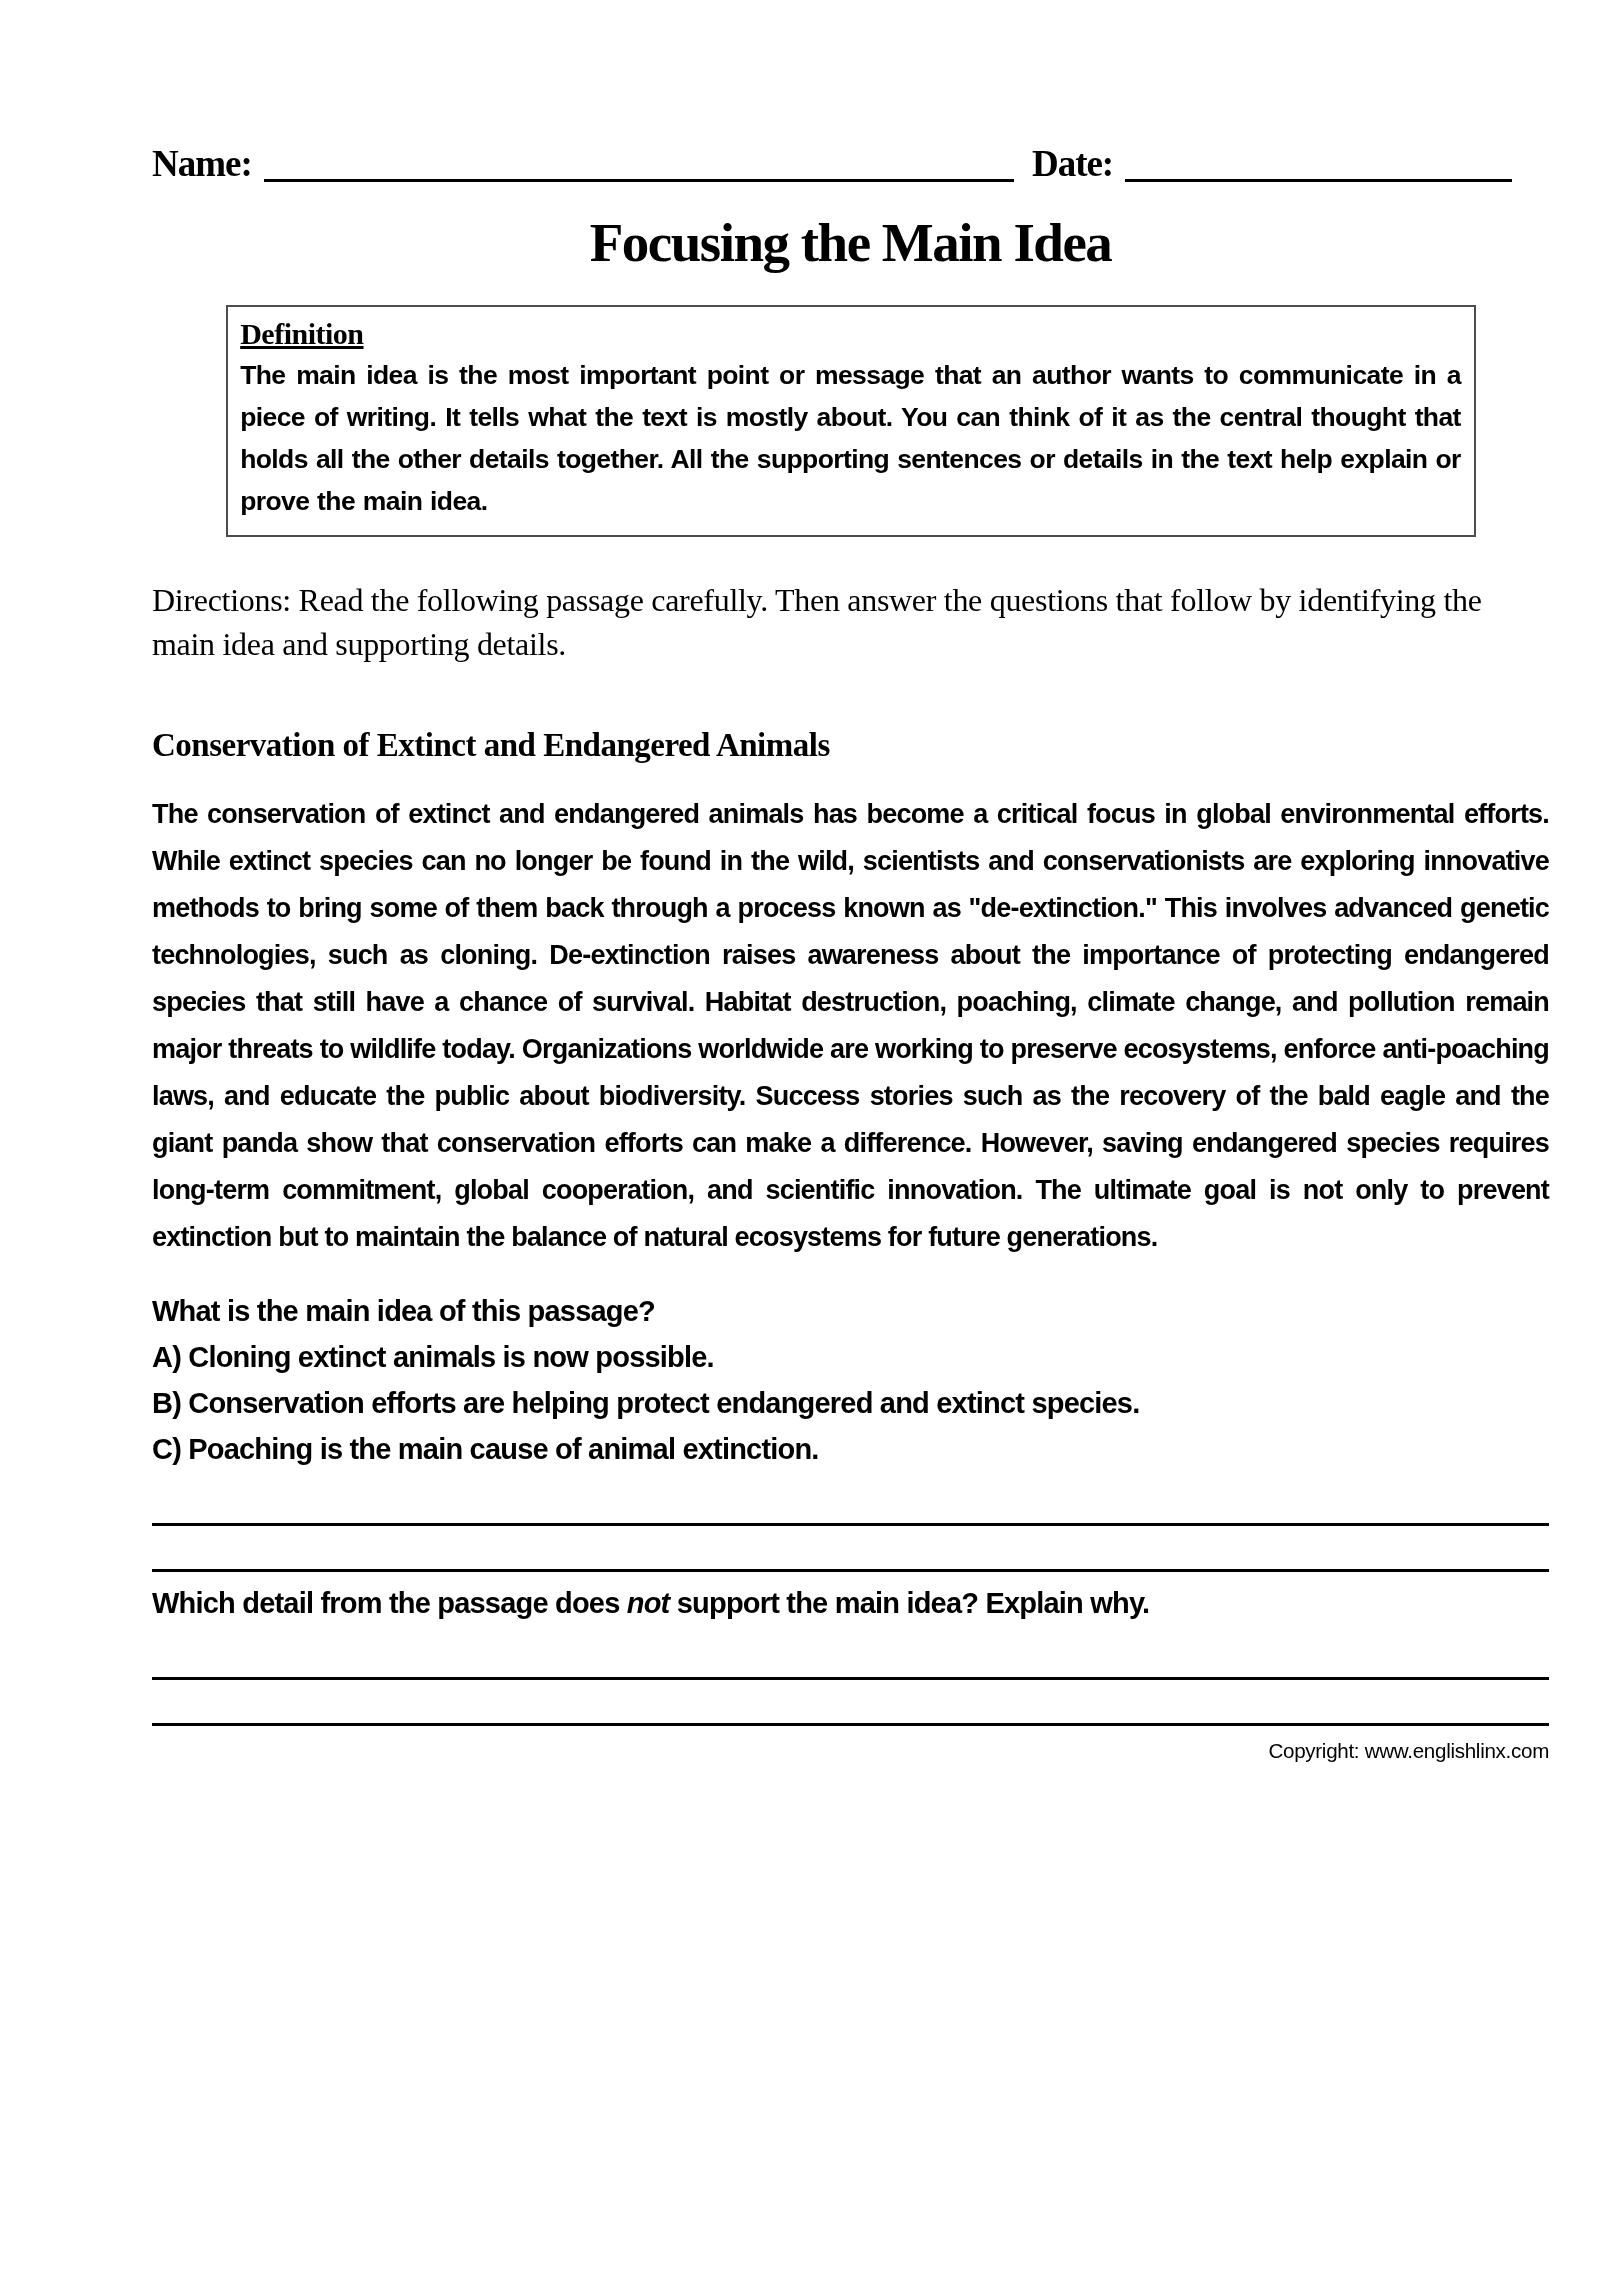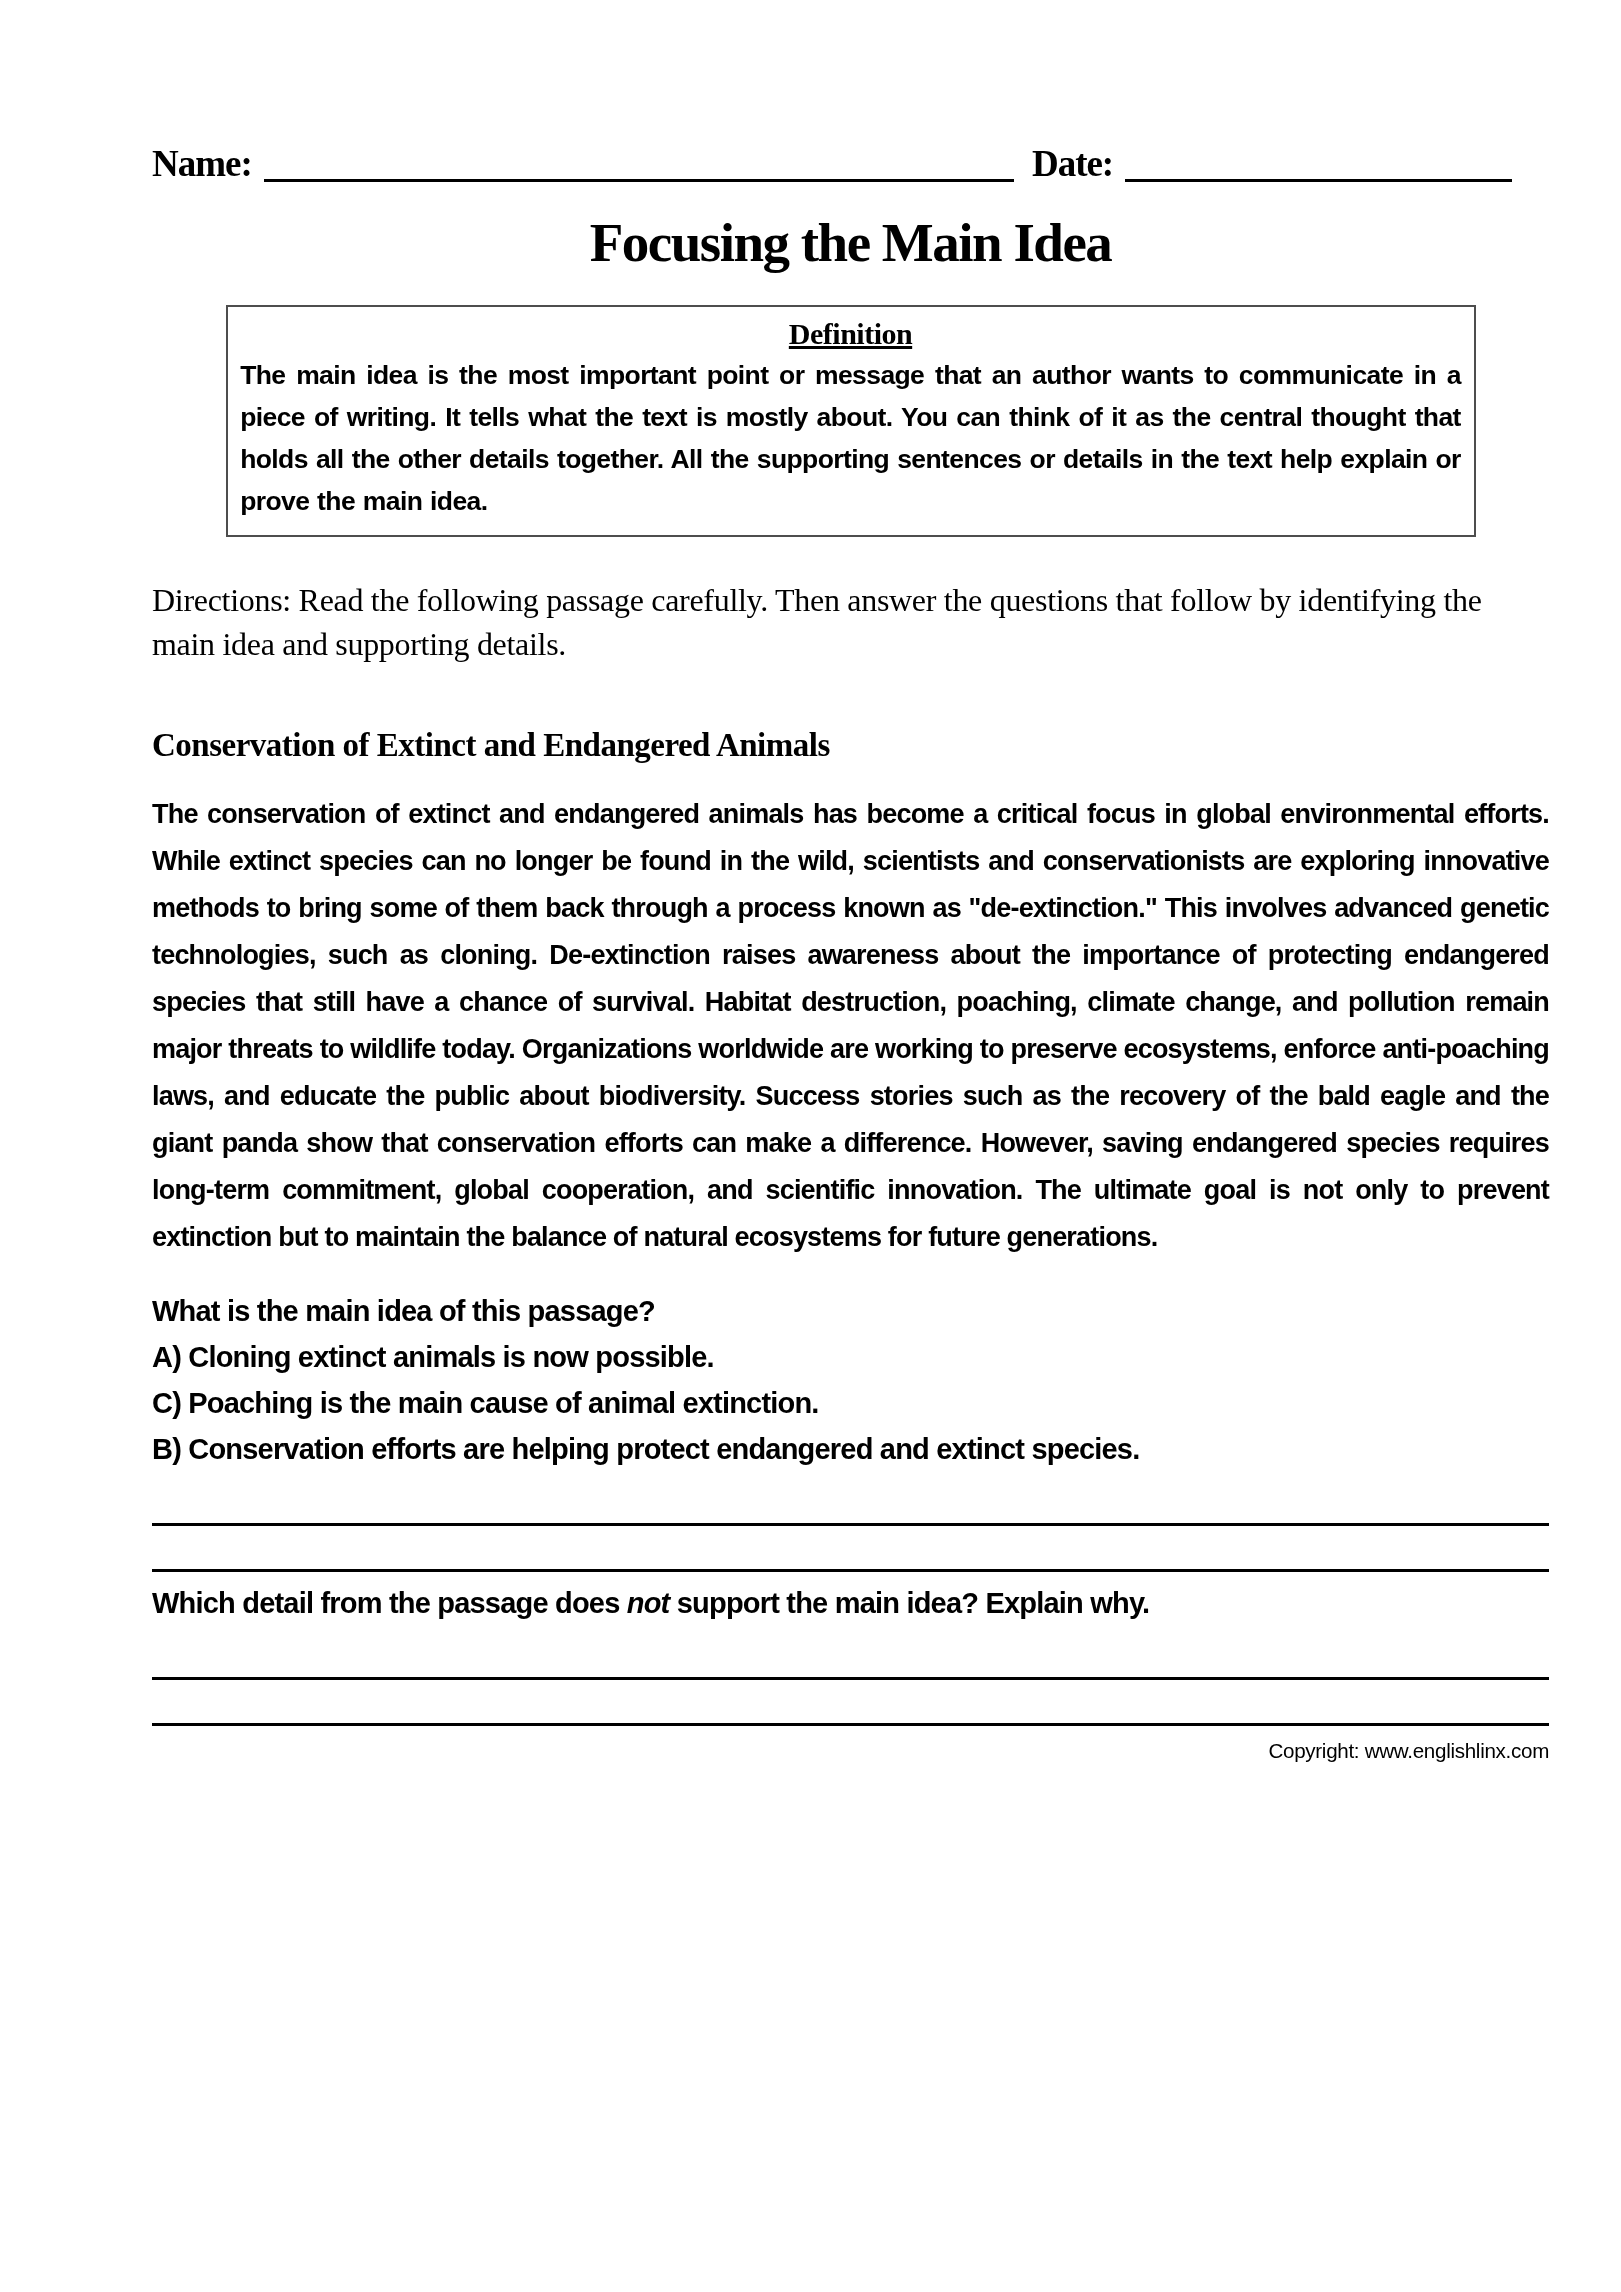--- a/index.html
+++ b/index.html
@@ -60,21 +60,21 @@
 
   
   .def-box {
     box-sizing: border-box;
     width: 1250px;
     margin: 31px auto 0;
     border: 2px solid #4d4d4d;
     padding: 5.9px 12.7px 12.7px;
   }
   .def-heading {
-    text-align: center;
+    text-align: left;
     font-family: "Liberation Serif", serif;
     font-weight: 700;
     font-size: 30px;
     line-height: 41px;
     text-decoration: underline;
     letter-spacing: -0.5px;
   }
   .def-body {
     font-weight: 700;
     font-size: 26.5px;
@@ -159,22 +159,22 @@
   </div>
 
   <div class="directions">Directions: Read the following passage carefully. Then answer the questions that follow by identifying the main idea and supporting details.</div>
 
   <div class="passage-heading">Conservation of Extinct and Endangered Animals</div>
   <div class="passage">The conservation of extinct and endangered animals has become a critical focus in global environmental efforts. While extinct species can no longer be found in the wild, scientists and conservationists are exploring innovative methods to bring some of them back through a process known as "de-extinction." This involves advanced genetic technologies, such as cloning. De-extinction raises awareness about the importance of protecting endangered species that still have a chance of survival. Habitat destruction, poaching, climate change, and pollution remain major threats to wildlife today. Organizations worldwide are working to preserve ecosystems, enforce anti-poaching laws, and educate the public about biodiversity. Success stories such as the recovery of the bald eagle and the giant panda show that conservation efforts can make a difference. However, saving endangered species requires long-term commitment, global cooperation, and scientific innovation. The ultimate goal is not only to prevent extinction but to maintain the balance of natural ecosystems for future generations.</div>
 
   <div class="q-block q1">
     <div>What is the main idea of this passage?</div>
     <div>A) Cloning extinct animals is now possible.</div>
+    <div>B) Conservation efforts are helping protect endangered and extinct species.</div>
     <div>C) Poaching is the main cause of animal extinction.</div>
-    <div>B) Conservation efforts are helping protect endangered and extinct species.</div>
   </div>
 
   <div class="answer-line first"></div>
   <div class="answer-line second"></div>
 
   <div class="q-block q3">
     <span>Which detail from the passage does </span><span class="it">not</span><span> support the main idea? Explain why.</span>
   </div>
   <div class="answer-line first"></div>
   <div class="answer-line second"></div>

